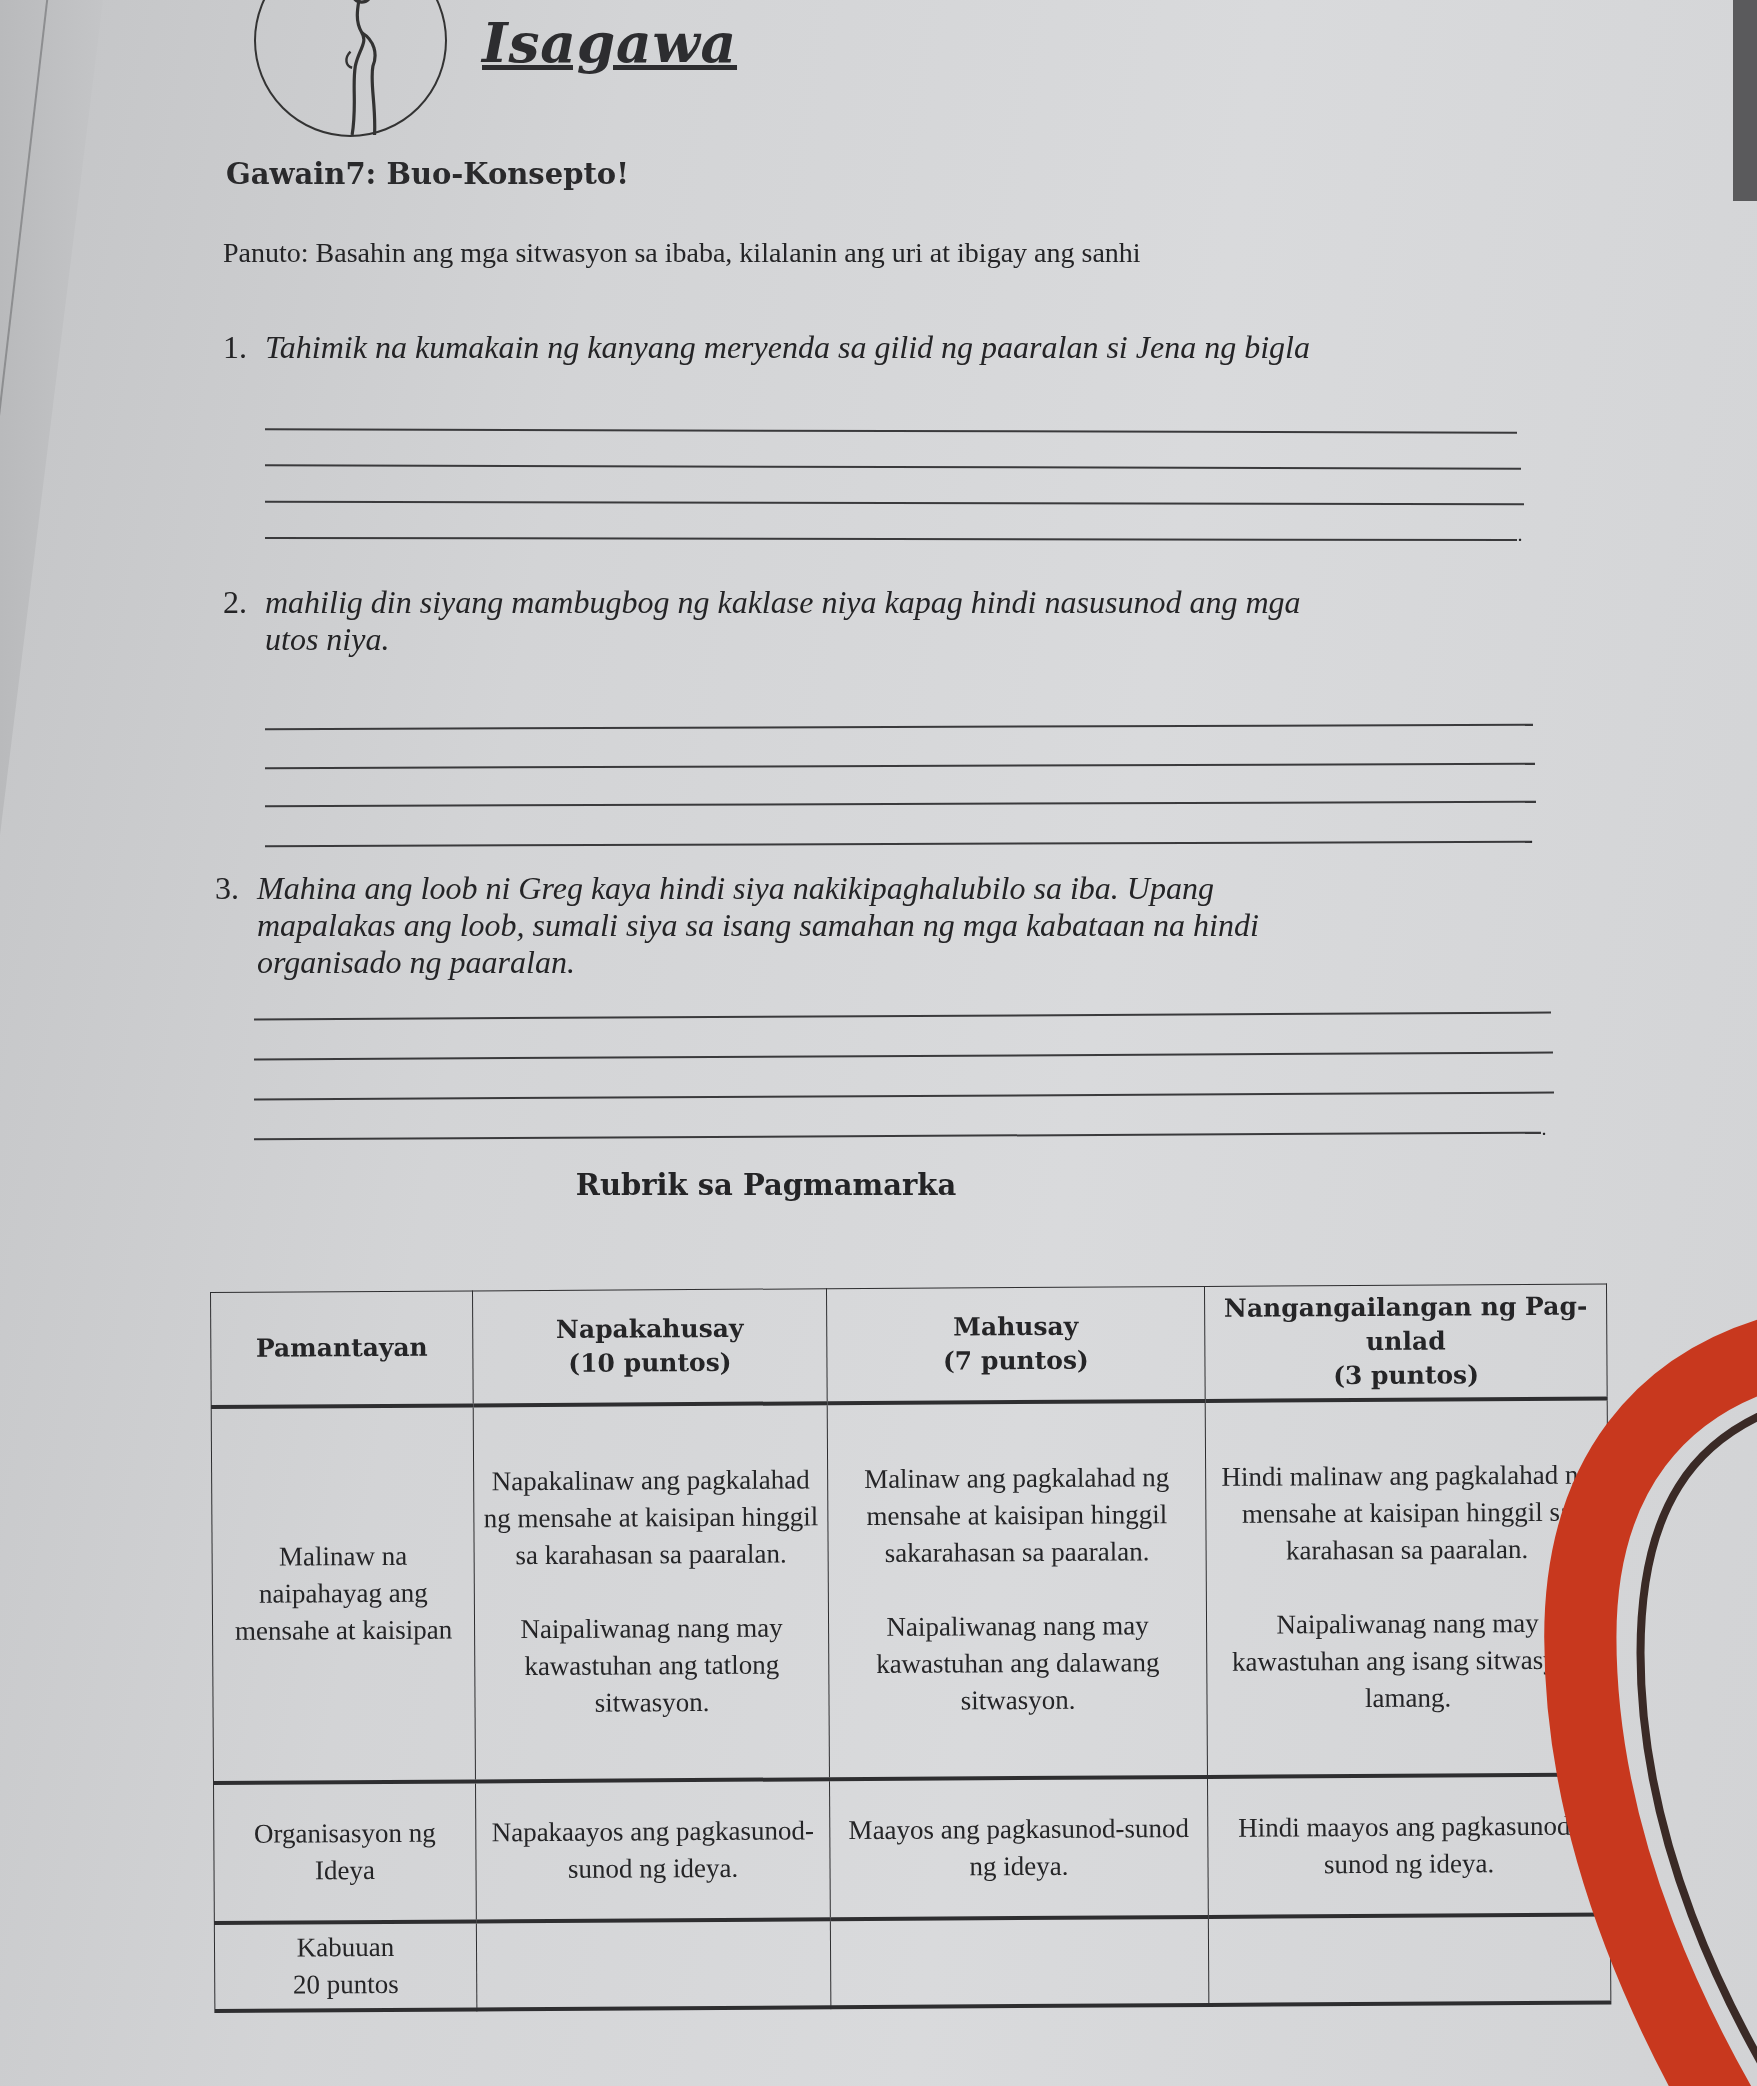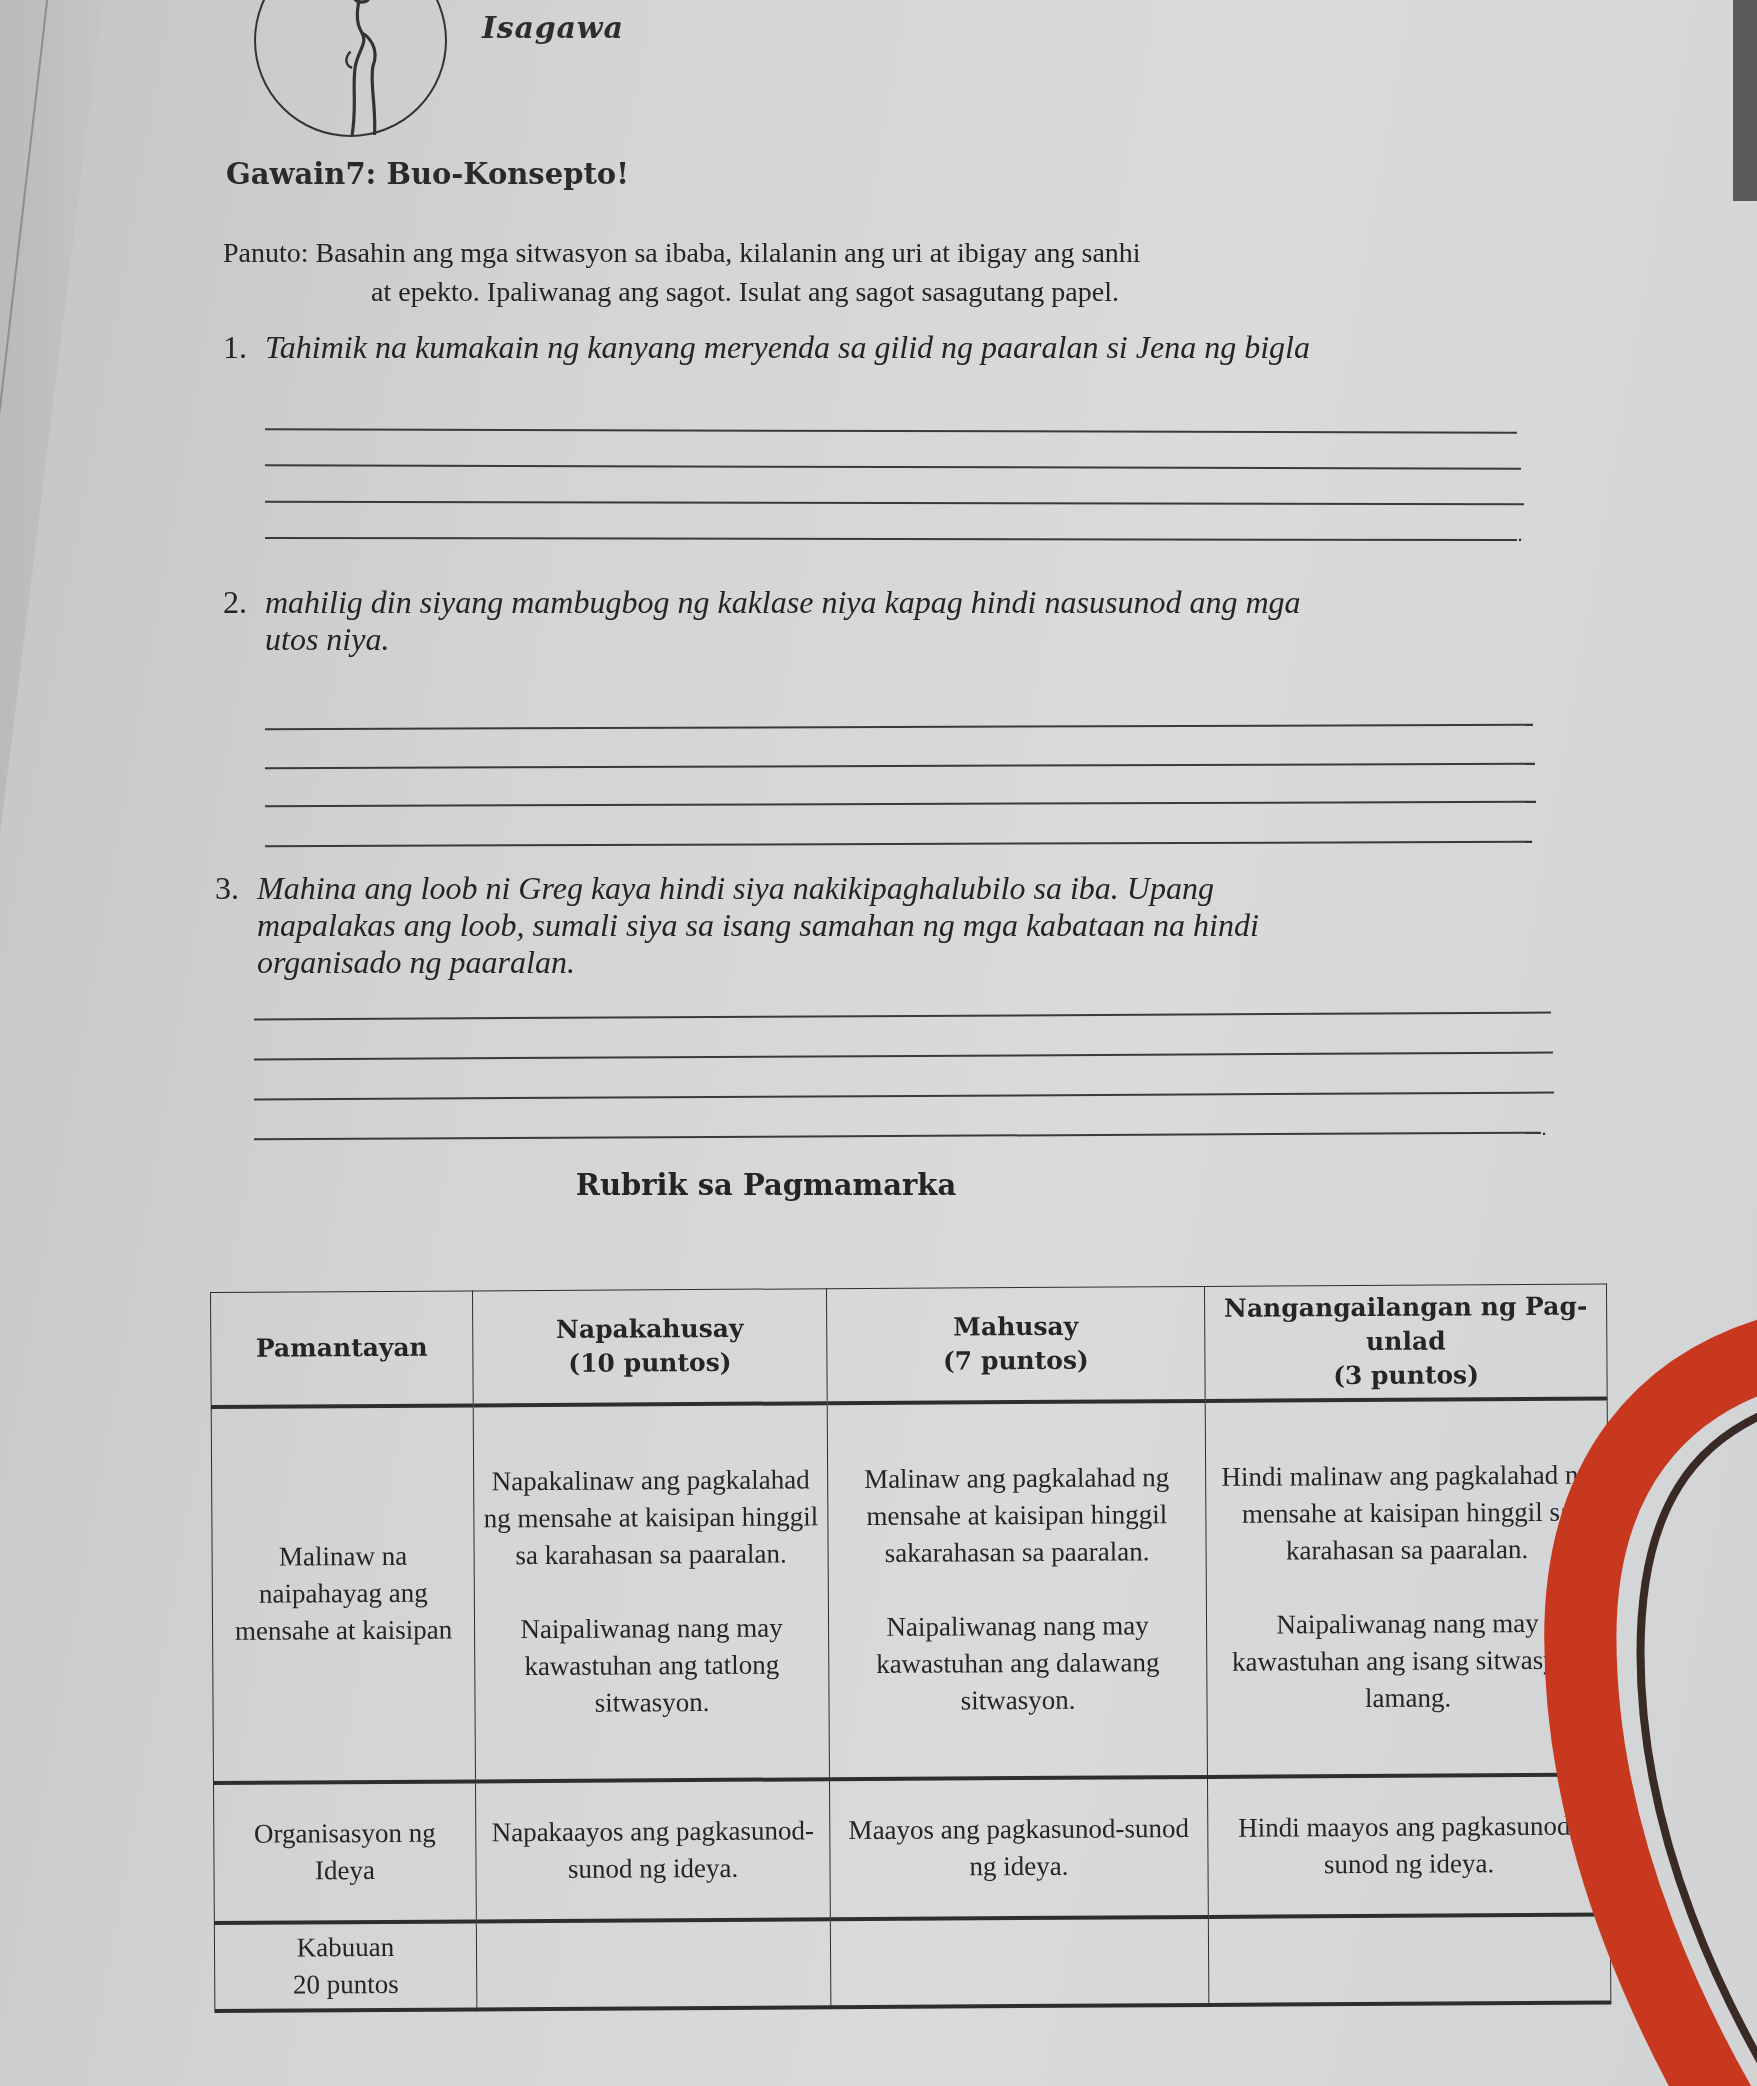--- a/index.html
+++ b/index.html
@@ -27,21 +27,21 @@
     background: #5a5a5c;
   }
   .logo {
     position: absolute; left: 254px; top: -56px; width: 189px; height: 189px;
     border: 2.4px solid #333; border-radius: 50%;
   }
   .logo svg { position: absolute; left: 0; top: 0; }
   .title {
     position: absolute; left: 482px; top: 9.6px;
     font-family: "DejaVu Serif", serif; font-weight: bold; font-style: italic;
-    font-size: 30px; color: #2d2d30; letter-spacing: 0.8px;
+    font-size: 55px; color: #2d2d30; letter-spacing: 0.8px; text-decoration: underline;
   }
   .activity {
     position: absolute; left: 226px; top: 157px;
     font-weight: bold; font-size: 29px; color: #2a2a2c;
   }
   .instructions {
     position: absolute; left: 223px; top: 233px; width: 1316px;
     font-family: "Liberation Serif", serif; font-size: 28px; line-height: 39px;
   }
   .instructions .indent { padding-left: 148px; display: block; }
@@ -94,21 +94,20 @@
     <circle cx="132" cy="58" r="12" stroke="#333" stroke-width="4" fill="none"></circle>
     <path d="M118 132 C110 140 112 150 120 152" stroke="#333" stroke-width="3" fill="none"></path>
   </svg>
 </div>
 <div class="title">Isagawa</div>
 
 <div class="activity">Gawain7: Buo-Konsepto!</div>
 
 <div class="instructions">
   <span class="cell-block">Panuto: Basahin ang mga sitwasyon sa ibaba, kilalanin ang uri at ibigay ang sanhi</span>
-  <span class="indent">at epekto. Ipaliwanag ang sagot. Isulat ang sagot sasagutang papel.</span>
 </div>
 
 <div class="question" style="left:223px; top:329px; width:1316px;">
   <span class="num">1.</span>
   <span class="text">Tahimik na kumakain ng kanyang meryenda sa gilid ng paaralan si Jena ng bigla</span>
 </div>
 <div class="answer-line" style="left:265px; top:430px; width:1252px; transform:rotate(0.15deg);"></div>
 <div class="answer-line" style="left:265px; top:466px; width:1256px; transform:rotate(0.15deg);"></div>
 <div class="answer-line" style="left:265px; top:502px; width:1259px; transform:rotate(0.12deg);"></div>
 <div class="answer-line" style="left:265px; top:538px; width:1252px; transform:rotate(0.1deg);"></div>

